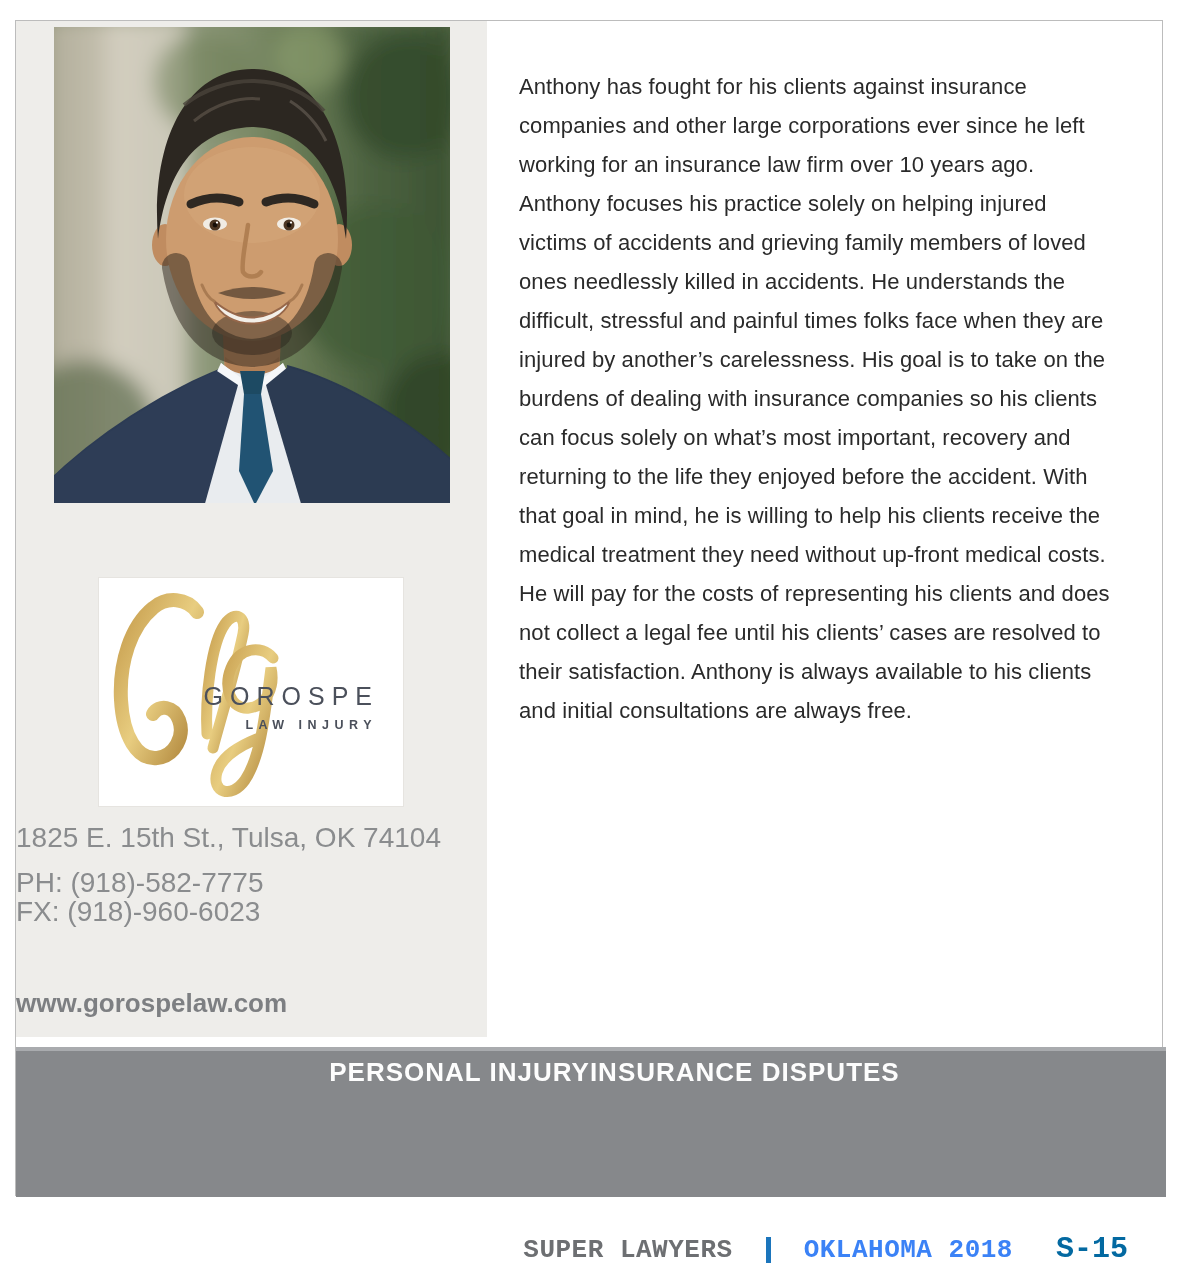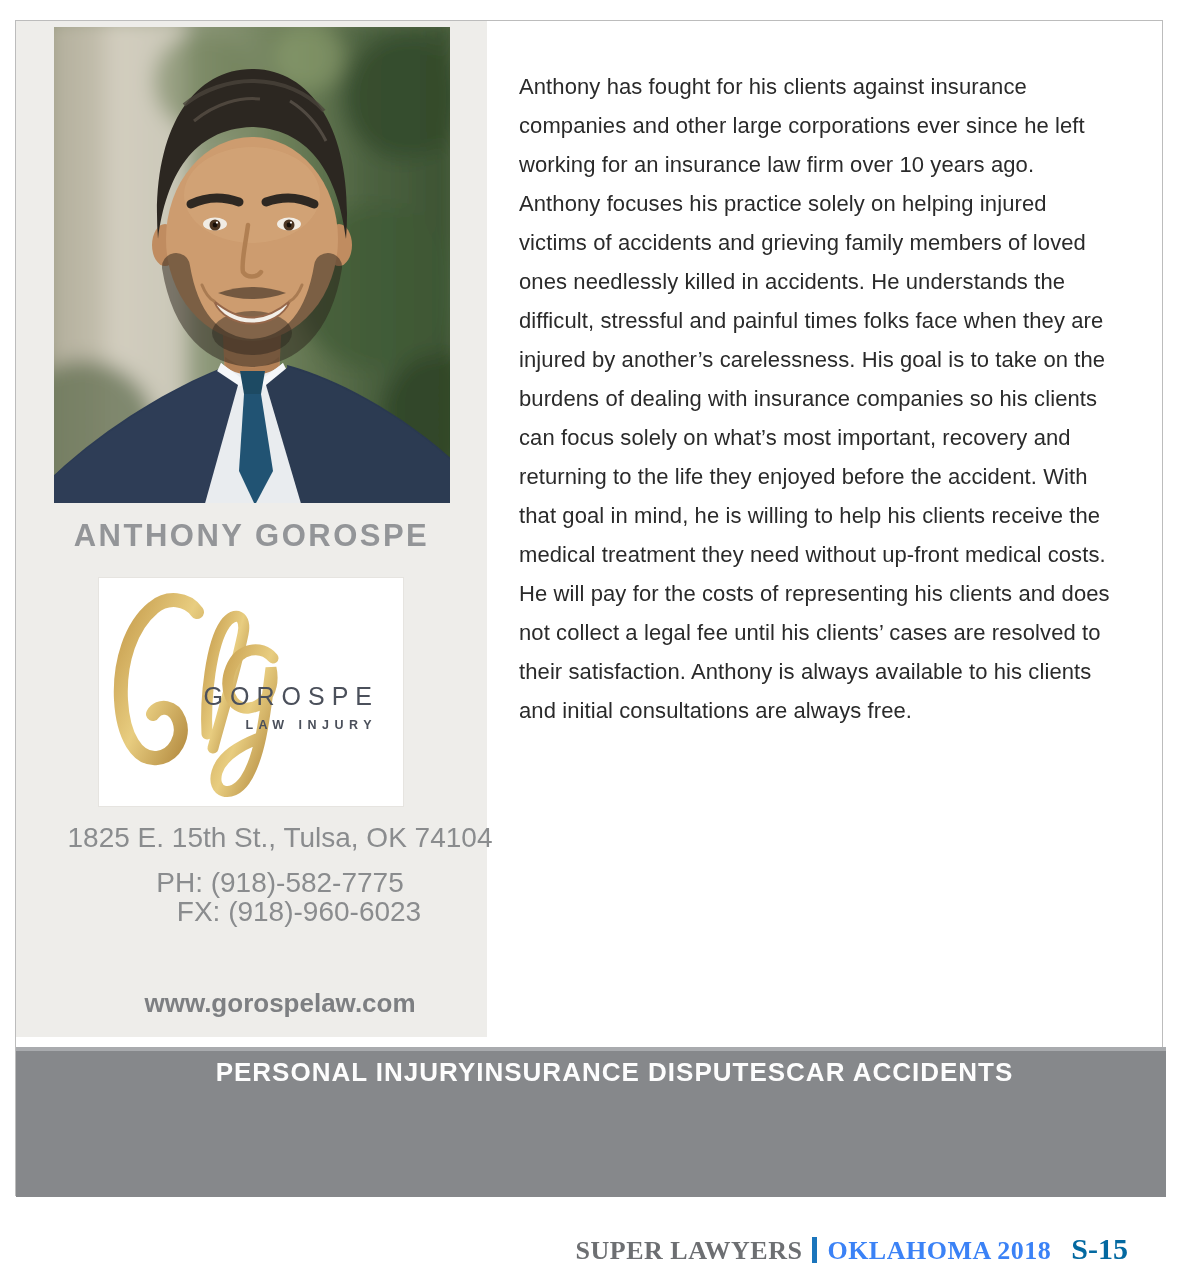--- a/index.html
+++ b/index.html
@@ -50,26 +50,26 @@
     font-size: 25px; font-weight: 400; color: #4b505b;
     letter-spacing: 7px; white-space: nowrap;
   }
   .logo-tagline {
     margin-top: 7px; padding-right: 2px;
     font-size: 12.5px; font-weight: bold; color: #4b505b;
     letter-spacing: 5.5px; white-space: nowrap;
   }
   .contact-line {
     position: absolute; left: 0; width: 528px;
-    text-align: center; color: #8a8c8e;
+    text-align: left; color: #8a8c8e;
     font-size: 28px; line-height: 1.15; white-space: nowrap;
   }
   .contact-address { top: 801px; }
   .contact-phone   { top: 846px; }
-  .contact-fax     { top: 875px; padding-left: 38px; }
+  .contact-fax     { top: 875px; }
   .contact-email   { top: 916px; font-size: 27px; }
   .contact-website { top: 960px; font-size: 26px; font-weight: bold; color: #7d7f82; margin-top: 8px; }
   
   .bio {
     position: absolute; left: 503px; top: 46px;
     width: 596px;
     font-size: 22px; line-height: 39px;
     color: #2a2a2a;
     letter-spacing: 0.1px;
   }
@@ -83,22 +83,23 @@
     padding-left: 47px;
   }
   .practice-item {
     font-size: 26px; font-weight: bold; color: #fdfdfd;
     letter-spacing: 1px; line-height: 43px; white-space: nowrap;
   }
   
   .footer {
     position: absolute; top: 1232px; right: 72px;
     display: flex; align-items: baseline;
-    font-family: Liberation Serif, serif; font-weight: bold;
+    font-family: Liberation Mono, monospace; font-weight: bold;
     white-space: nowrap;
+    gap: 23px;
   }
   .footer-publication { font-size: 26px; color: #6d6f72; letter-spacing: 0.5px; }
   .footer-divider {
     display: inline-block; width: 5px; height: 26px;
     background: #1b75bc; margin: 0 10px;
     align-self: center; transform: translateY(1px);
   }
   .footer-edition { font-size: 26px; color: #3b82f6; letter-spacing: 0.5px; }
   .footer-page { font-size: 30px; color: #0369a1; margin-left: 20px; }
 </style>
@@ -182,21 +183,20 @@
 
         <path d="M194,198 C191,220 187,236 189,245 C193,251 203,251 207,245" stroke="#b07f52" stroke-width="4.5" fill="none" stroke-linecap="round"></path>
 
         <path d="M164,266 C186,258 210,258 232,266 C210,274 186,274 164,266 Z" fill="rgba(41,33,26,0.55)"></path>
         <path d="M160,274 C186,296 210,296 236,274 C224,304 172,304 160,274 Z" fill="#f3efe8" stroke="#96674a" stroke-width="2"></path>
         <path d="M148,258 C152,268 156,272 160,274" stroke="#a97b52" stroke-width="3" fill="none" stroke-linecap="round"></path>
         <path d="M248,258 C244,268 240,272 236,274" stroke="#a97b52" stroke-width="3" fill="none" stroke-linecap="round"></path>
       </svg>
     </div>
 
-    <div class="attorney-name">ANTHONY GOROSPE</div>
 
     <div class="logo-box">
       <svg class="monogram" width="170" height="212" viewBox="0 0 170 212" xmlns="http://www.w3.org/2000/svg">
         <g fill="none" stroke="url(#gold)" stroke-linecap="round">
           <path d="M84,26 C74,12 54,10 40,22 C18,40 6,76 8,114 C10,150 24,174 44,172 C62,170 72,150 66,134 C61,120 46,118 40,128" stroke-width="14"></path>
           <path d="M94,148 C92,112 98,58 112,38 C122,24 134,30 130,48 C122,86 108,132 100,162" stroke-width="11"></path>
           <path d="M160,72 C148,58 126,62 118,82 C110,102 118,124 136,122 C154,120 162,100 158,82 C152,128 148,170 132,194 C118,214 98,206 104,186 C109,170 126,160 146,152" stroke-width="11"></path>
         </g>
       </svg>
       <div class="logo-names">
@@ -212,21 +212,20 @@
 
   </aside>
 
   <main class="bio">
     <p>Anthony has fought for his clients against insurance companies and other large corporations ever since he left working for an insurance law firm over 10 years ago. Anthony focuses his practice solely on helping injured victims of accidents and grieving family members of loved ones needlessly killed in accidents. He understands the difficult, stressful and painful times folks face when they are injured by another’s carelessness. His goal is to take on the burdens of dealing with insurance companies so his clients can focus solely on what’s most important, recovery and returning to the life they enjoyed before the accident. With that goal in mind, he is willing to help his clients receive the medical treatment they need without up-front medical costs. He will pay for the costs of representing his clients and does not collect a legal fee until his clients’ cases are resolved to their satisfaction. Anthony is always available to his clients and initial consultations are always free.</p>
   </main>
 
   <div class="practice-bar">
     <div class="practice-item">PERSONAL INJURY</div>
     <div class="practice-item">INSURANCE DISPUTES</div>
-    <div class="practice-item">CAR ACCIDENTS</div>
   </div>
 
 </div>
 
 <footer class="footer">
   <span class="footer-publication">SUPER LAWYERS</span>
   <span class="footer-divider"></span>
   <span class="footer-edition">OKLAHOMA 2018</span>
   <span class="footer-page">S-15</span>
 </footer>

